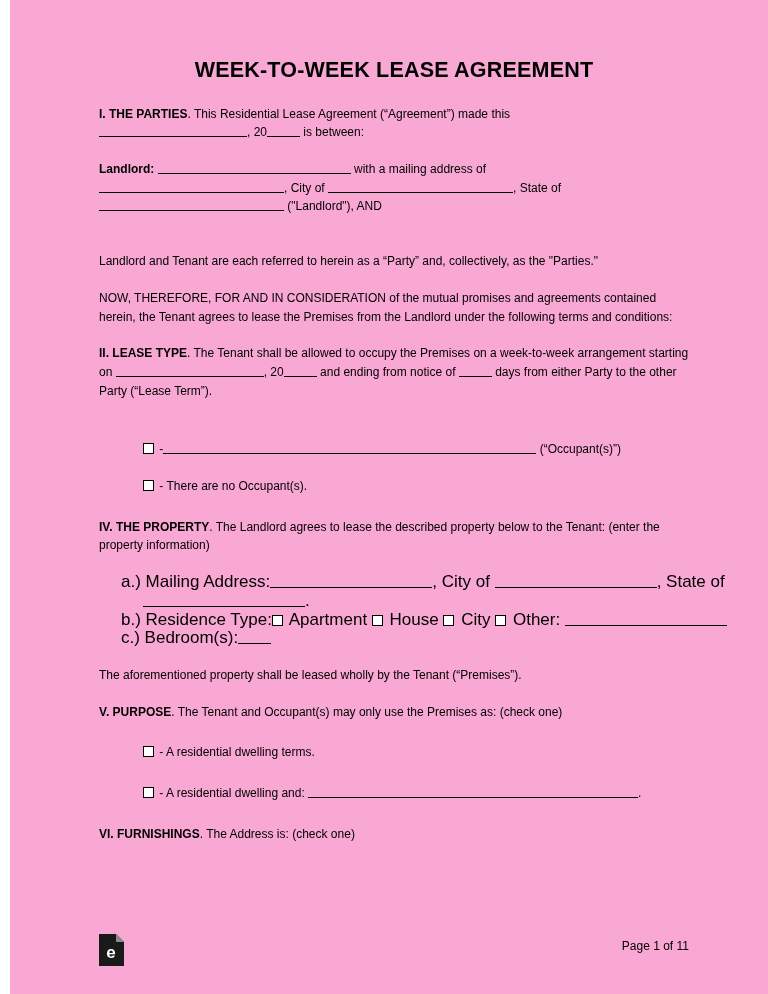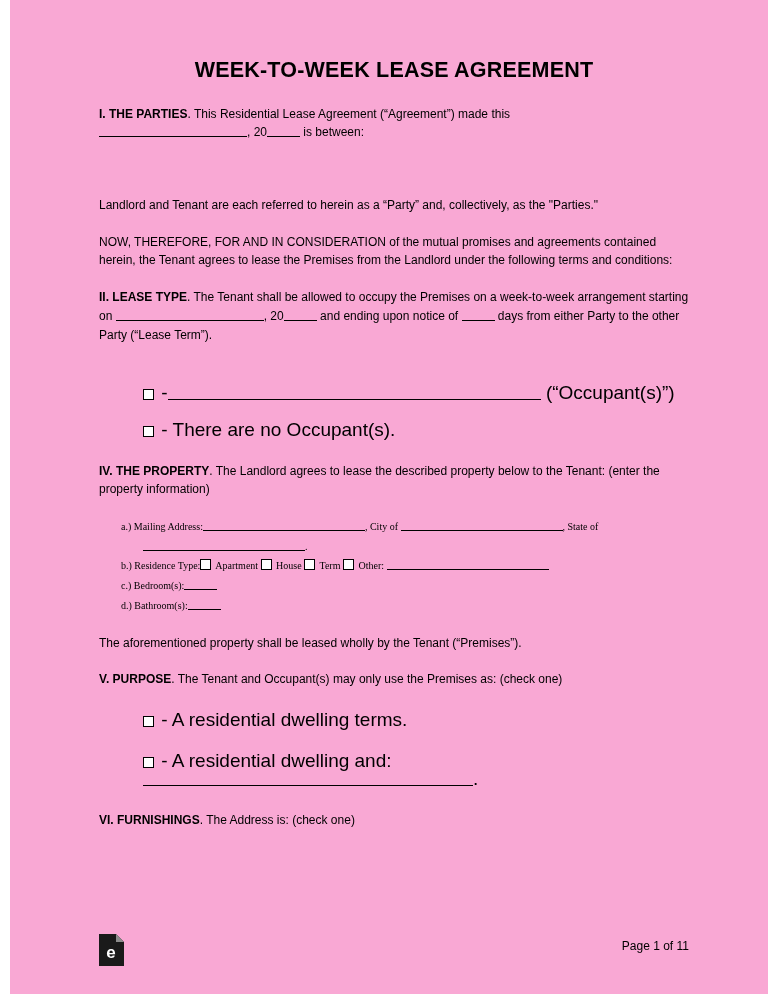--- a/index.html
+++ b/index.html
@@ -63,41 +63,40 @@
   .b-w19 { width: 162px; }
   .b-w21 { width: 185px; }
   .b-w22 { width: 193px; }
   .b-w38 { width: 330px; }
   .b-w42 { width: 373px; }
   .b-w45 { width: 398px; }
 
   .indent-1 { padding-left: 44px; }
 
   .cbrow {
-    font-size: 19px;
+    font-size: 12px;
     line-height: 18.7px;
     display: block;
   }
   .checkbox {
     display: inline-block;
     width: 9px;
     height: 9px;
     border: 1.3px solid #000;
     box-sizing: content-box;
     vertical-align: -1px;
     margin-right: 2px;
     background: #fff;
   }
 
   .listline {
-    font-size: 10px;
+    font-size: 17px;
     line-height: 18.7px;
     padding-left: 22px;
     white-space: nowrap;
-    font-family: Liberation Serif, serif;
   }
   .listline .lbl {
     display: inline-block;
     min-width: 0;
   }
 
   
   .footer {
     position: absolute;
     left: 0;
@@ -131,35 +130,36 @@
   <div class="content">
 
     <h1 class="doc-title">WEEK-TO-WEEK LEASE AGREEMENT</h1>
 
     <div class="gap-lg"></div>
 
     <p class="para"><span class="sec">I. THE PARTIES</span><span>. This Residential Lease Agreement (“Agreement”) made this</span><br><span class="blank b-w17"></span><span>, 20</span><span class="blank b-w5"></span><span> is between:</span></p>
 
     <div class="gap-md"></div>
 
+    <p class="para"><span class="sec">Landlord:</span> <span class="blank b-w22"></span> <span>with a mailing address of</span><br><span class="blank b-w21"></span><span>, City of </span><span class="blank b-w21"></span><span>, State of</span><br><span class="blank b-w21"></span> <span>("Landlord"), AND</span></p>
 
     <div class="gap-md"></div>
 
 
     <div class="gap-md"></div>
 
     <p class="para">Landlord and Tenant are each referred to herein as a “Party” and, collectively, as the "Parties."</p>
 
     <div class="gap-md"></div>
 
     <p class="para">NOW, THEREFORE, FOR AND IN CONSIDERATION of the mutual promises and agreements contained herein, the Tenant agrees to lease the Premises from the Landlord under the following terms and conditions:</p>
 
     <div class="gap-md"></div>
 
-    <p class="para"><span class="sec">II. LEASE TYPE</span><span>. The Tenant shall be allowed to occupy the Premises on a week-to-week arrangement starting on </span><span class="blank b-w17"></span><span>, 20</span><span class="blank b-w5"></span><span> and ending upon notice of </span><span class="blank b-w5"></span><span> days from either Party to the other Party (“Lease Term”).</span></p>
+    <p class="para"><span class="sec">II. LEASE TYPE</span><span>. The Tenant shall be allowed to occupy the Premises on a week-to-week arrangement starting on </span><span class="blank b-w17"></span><span>, 20</span><span class="blank b-w5"></span><span> and ending from notice of </span><span class="blank b-w5"></span><span> days from either Party to the other Party (“Lease Term”).</span></p>
 
     <div class="gap-md"></div>
 
 
     <div class="gap-lg"></div>
 
     <div class="cbrow indent-1"><span class="checkbox"></span> <span>-</span><span class="blank b-w42"></span> <span>(“Occupant(s)”)</span></div>
 
     <div class="gap-md"></div>
 
@@ -168,25 +168,24 @@
     <div class="gap-lg"></div>
 
     <p class="para"><span class="sec">IV. THE PROPERTY</span><span>. The Landlord agrees to lease the described property below to the Tenant: (enter the property information)</span></p>
 
     <div class="gap-md"></div>
 
     <div class="listline"><span class="lbl">a.) Mailing Address: </span><span class="blank b-w19"></span><span>, City of </span><span class="blank b-w19"></span><span>, State of</span></div>
 
     <div class="listline" style="padding-left:44px;"><span class="blank b-w19"></span><span>.</span></div>
 
-    <div class="listline"><span class="lbl">b.) Residence Type: </span><span class="checkbox"></span> <span>Apartment</span> <span class="checkbox"></span> <span>House</span> <span class="checkbox"></span> <span>Term</span> <span class="checkbox"></span> <span>Other:</span> <span class="blank b-w19"></span></div>
+    <div class="listline"><span class="lbl">b.) Residence Type: </span><span class="checkbox"></span> <span>Apartment</span> <span class="checkbox"></span> <span>House</span> <span class="checkbox"></span> <span>City</span> <span class="checkbox"></span> <span>Other:</span> <span class="blank b-w19"></span></div>
 
     <div class="listline"><span class="lbl">c.) Bedroom(s): </span><span class="blank b-w5"></span></div>
 
-    <div class="listline"><span class="lbl">d.) Bathroom(s): </span><span class="blank b-w5"></span></div>
 
     <div class="gap-md"></div>
 
     <p class="para">The aforementioned property shall be leased wholly by the Tenant (“Premises”).</p>
 
     <div class="gap-md"></div>
 
     <p class="para"><span class="sec">V. PURPOSE</span><span>. The Tenant and Occupant(s) may only use the Premises as: (check one)</span></p>
 
     <div class="gap-lg"></div>

